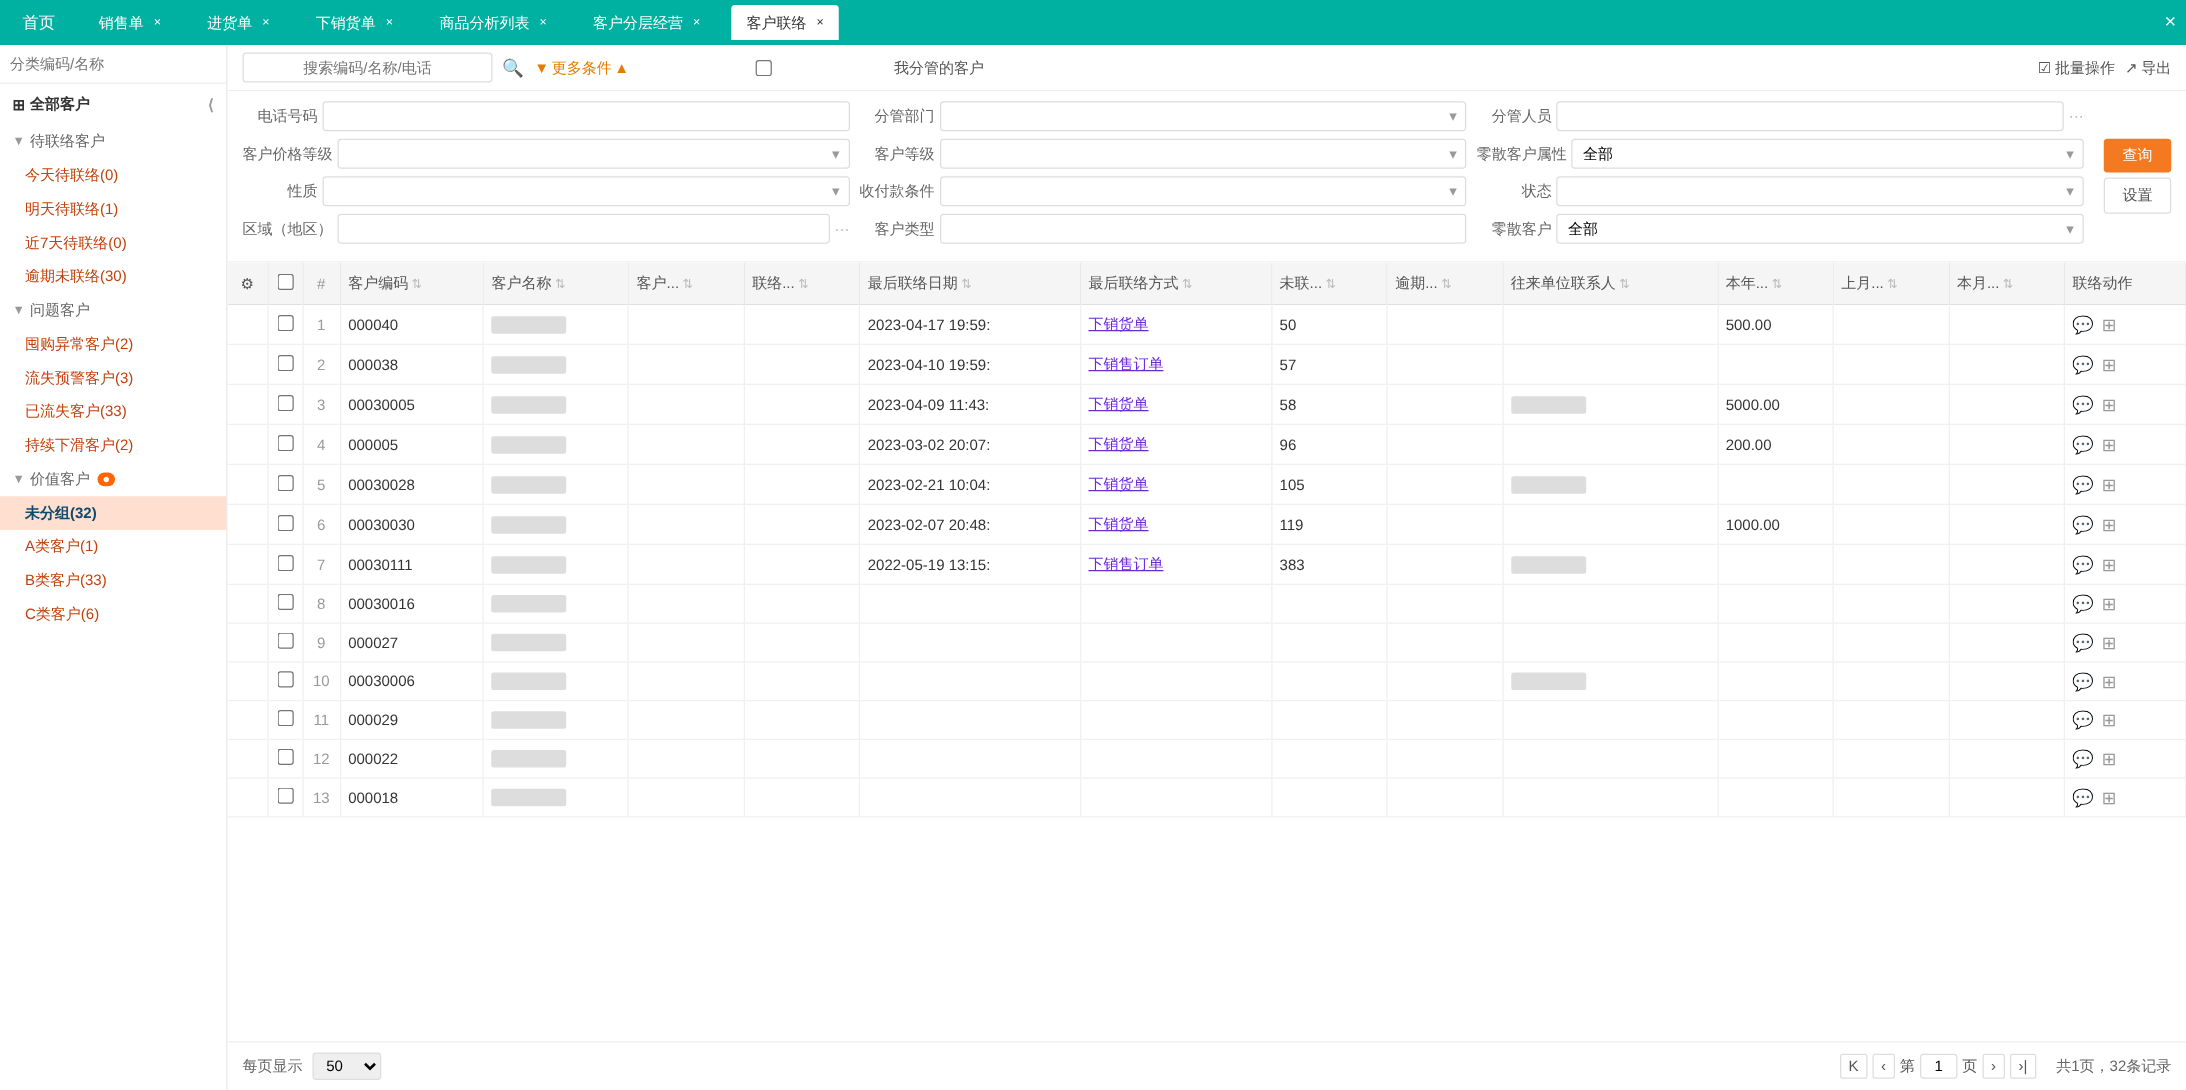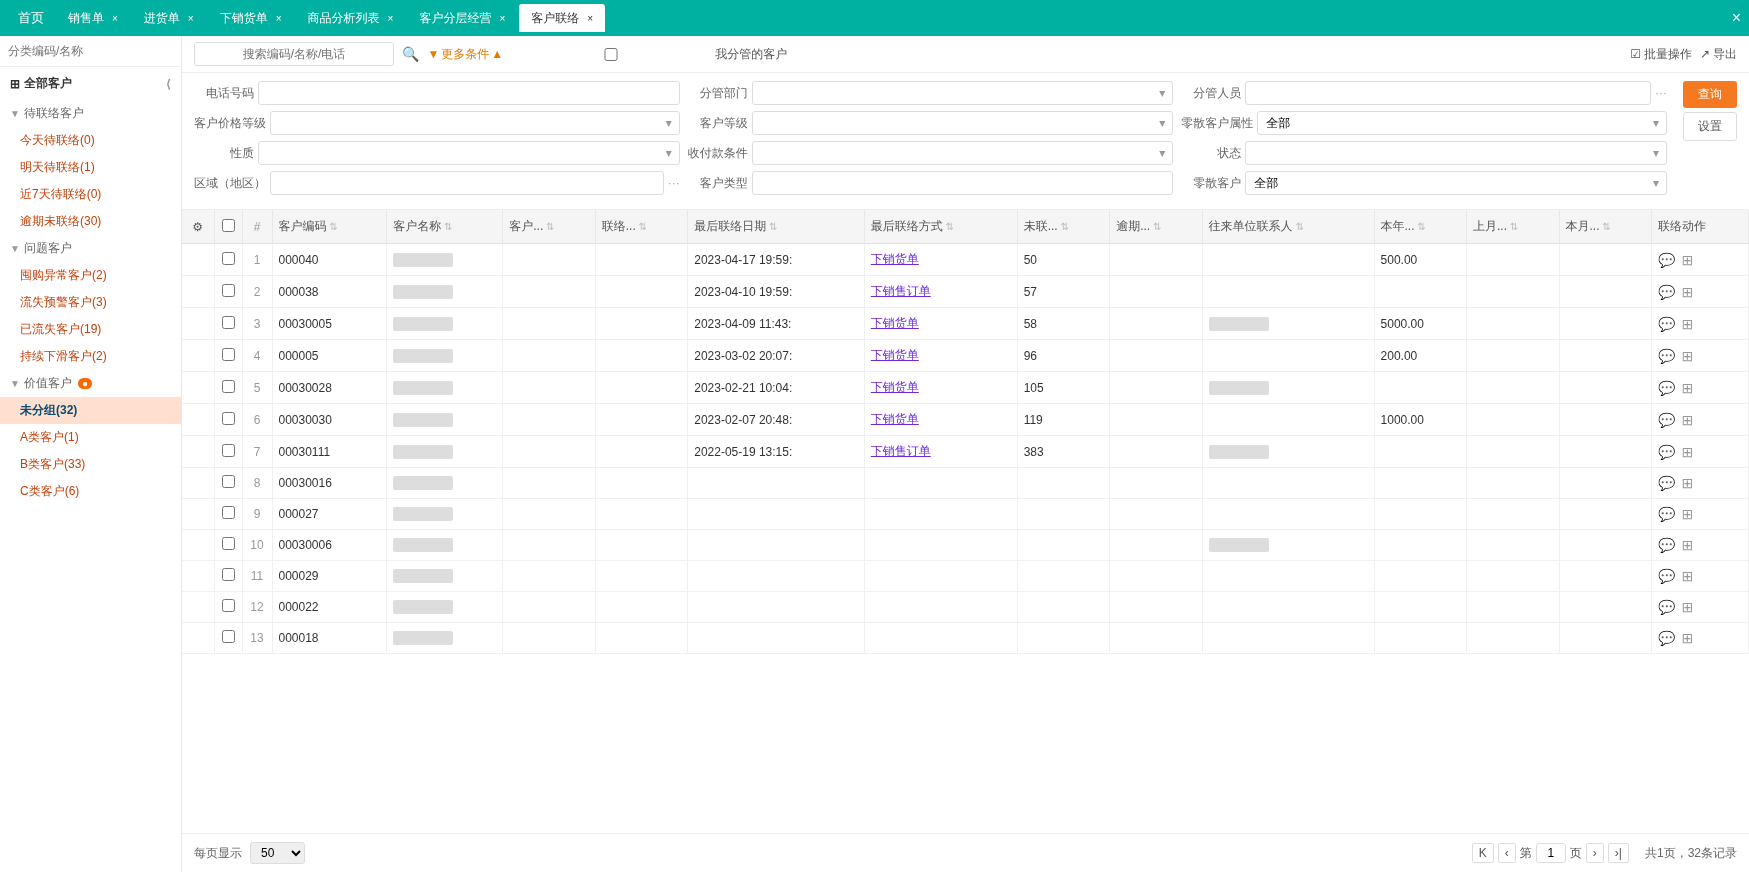--- a/index.html
+++ b/index.html
@@ -5,21 +5,21 @@
     * { box-sizing: border-box; margin: 0; padding: 0; font-family: 'Microsoft YaHei', Arial, sans-serif; font-size: 12px; }
     body { background: #f5f5f5; overflow: hidden; }
 
     
     .top-nav {
       display: flex;
       align-items: center;
       background: #00b0a0;
       height: 36px;
       padding: 0 8px;
-      gap: 2px;
+      gap: 13px;
     }
     .nav-tab {
       display: flex;
       align-items: center;
       height: 28px;
       padding: 0 12px;
       color: #fff;
       cursor: pointer;
       border-radius: 3px 3px 0 0;
       white-space: nowrap;
@@ -384,21 +384,21 @@
     <div class="sidebar-item">明天待联络(1)</div>
     <div class="sidebar-item">近7天待联络(0)</div>
     <div class="sidebar-item">逾期未联络(30)</div>
 
     <div class="sidebar-group-label">
       <span class="arrow">▼</span>
       <span>问题客户</span>
     </div>
     <div class="sidebar-item">囤购异常客户(2)</div>
     <div class="sidebar-item">流失预警客户(3)</div>
-    <div class="sidebar-item">已流失客户(19)</div>
+    <div class="sidebar-item">已流失客户(33)</div>
     <div class="sidebar-item">持续下滑客户(2)</div>
 
     <div class="sidebar-group-label">
       <span class="arrow">▼</span>
       <span>价值客户</span>
       <span style="color:#e05a00; font-size:10px; background:#ff6600; color:white; border-radius:8px; padding:0 4px; margin-left:2px;">●</span>
     </div>
     <div class="sidebar-item active">未分组(32)</div>
     <div class="sidebar-item">A类客户(1)</div>
     <div class="sidebar-item">B类客户(33)</div>
@@ -425,21 +425,21 @@
           <span>批量操作</span>
         </div>
         <div class="toolbar-btn">
           <span>↗</span>
           <span>导出</span>
         </div>
       </div>
     </div>
 
     <div class="advanced-filter">
-      <div style="display:flex; gap:8px;">
+      <div style="display:flex; gap:8px;align-items:center;">
         <div style="flex:1;">
 
           <div class="filter-row">
             <div class="filter-field">
               <span class="filter-label">电话号码</span>
               <input class="filter-input" type="text" style="">
             </div>
             <div class="filter-field">
               <span class="filter-label">分管部门</span>
               <div class="filter-select-wrapper">

